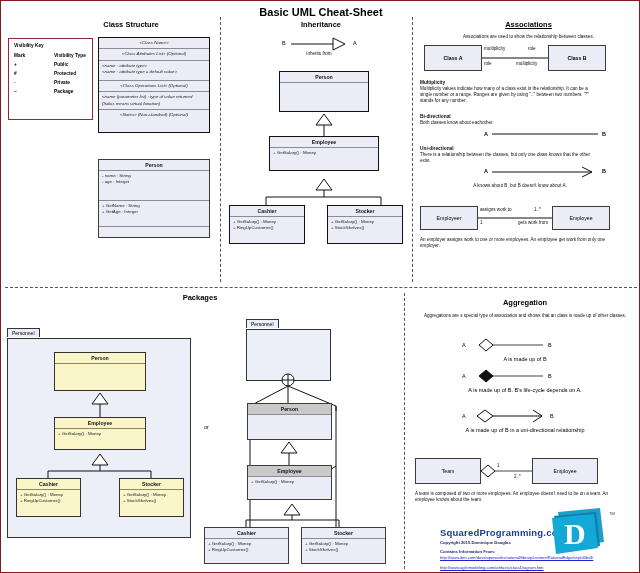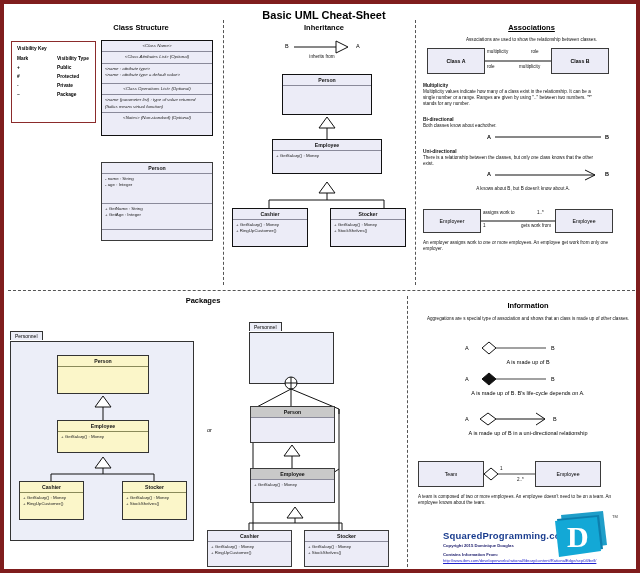--- a/index.html
+++ b/index.html
@@ -6,21 +6,21 @@
   html, body {
     margin: 0; padding: 0;
     background: #ffffff;
     font-family: "Liberation Sans", sans-serif;
   }
   #page {
     position: relative;
     width: 640px; height: 573px;
     background: #fff;
     overflow: hidden;
-    border: 4px solid #7f1d1d;
+    border: 1px solid #7f1d1d;
   }
   .abs { position: absolute; }
   .ttl {
     font-size: 11px; font-weight: bold; color: #000;
     text-align: center;
   }
   .sect-title { font-size: 7.5px; font-weight: bold; text-align: center; }
   .tiny { font-size: 4.6px; color: #111; line-height: 1.35; }
   .tiny-b { font-size: 4.8px; font-weight: bold; color: #111; }
   .lbl { font-size: 5.5px; color: #000; }
@@ -109,21 +109,21 @@
 
 <div id="page">
 
   <div class="abs ttl" style="left:0; top:5px; width:640px;">Basic UML Cheat-Sheet</div>
 
   <div class="abs vdash" style="left:219px; top:16px; height:265px;"></div>
   <div class="abs vdash" style="left:411px; top:16px; height:265px;"></div>
   <div class="abs hdash" style="left:4px; top:286px; width:632px;"></div>
   <div class="abs vdash" style="left:403px; top:292px; height:276px;"></div>
 
-  <div class="abs sect-title" style="left:72px; top:19px; width:130px;">Class Structure</div>
+  <div class="abs sect-title" style="left:65px; top:19px; width:130px;">Class Structure</div>
 
   <div class="abs vkey" style="left:7px; top:37px; width:85px; height:82px;">
     <div class="hd">Visibility Key</div>
     <div class="row">
       <div class="m">Mark</div>
       <div class="t">Visibility Type</div>
     </div>
     <div class="row">
       <div class="m">+</div>
       <div class="t">Public</div>
@@ -354,21 +354,21 @@
     <div class="hdr">Cashier</div>
     <div class="sec" style="white-space:pre-line; min-height:24px;">+ GetSalary() : Money
 + RingUpCustomer()</div>
   </div>
   <div class="abs cbox" style="left:300px; top:526px; width:85px;">
     <div class="hdr">Stocker</div>
     <div class="sec" style="white-space:pre-line; min-height:24px;">+ GetSalary() : Money
 + StockShelves()</div>
   </div>
 
-  <div class="abs sect-title" style="left:412px; top:297px; width:224px;">Information</div>
+  <div class="abs sect-title" style="left:412px; top:297px; width:224px;">Aggregation</div>
   <div class="abs tiny" style="left:414px; top:312px; width:220px; text-align:center;">Aggregations are s special type of association and shows that an class is made up of other classes.</div>
 
   <div class="abs lbl" style="left:461px; top:341px;">A</div>
   <div class="abs lbl" style="left:547px; top:341px;">B</div>
   <svg class="abs" style="left:468px; top:337px;" width="82" height="14">
     <polygon class="wh" points="10,7 17,1 24,7 17,13"></polygon>
     <line class="ln2" x1="24" y1="7" x2="74" y2="7"></line>
   </svg>
   <div class="abs lbl" style="left:414px; top:355px; width:220px; text-align:center;">A is made up of B</div>
 

